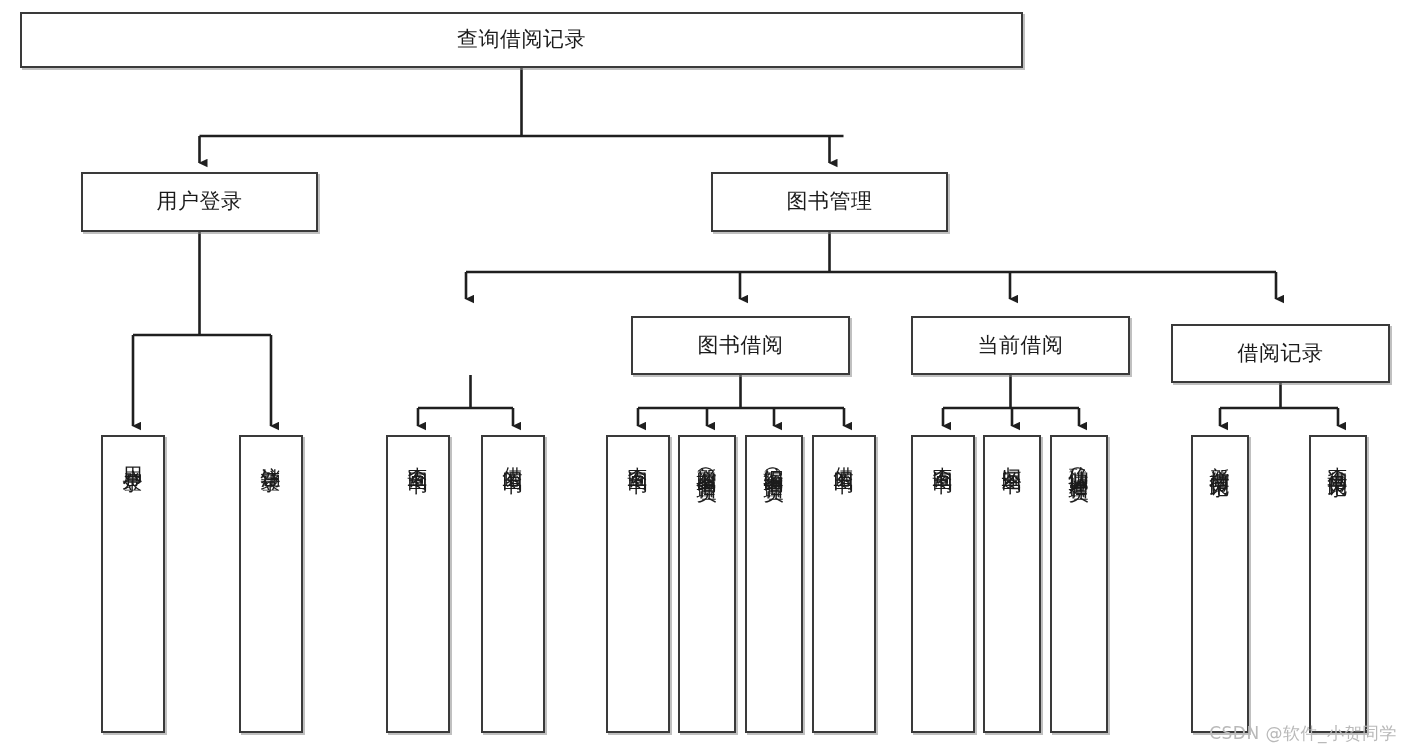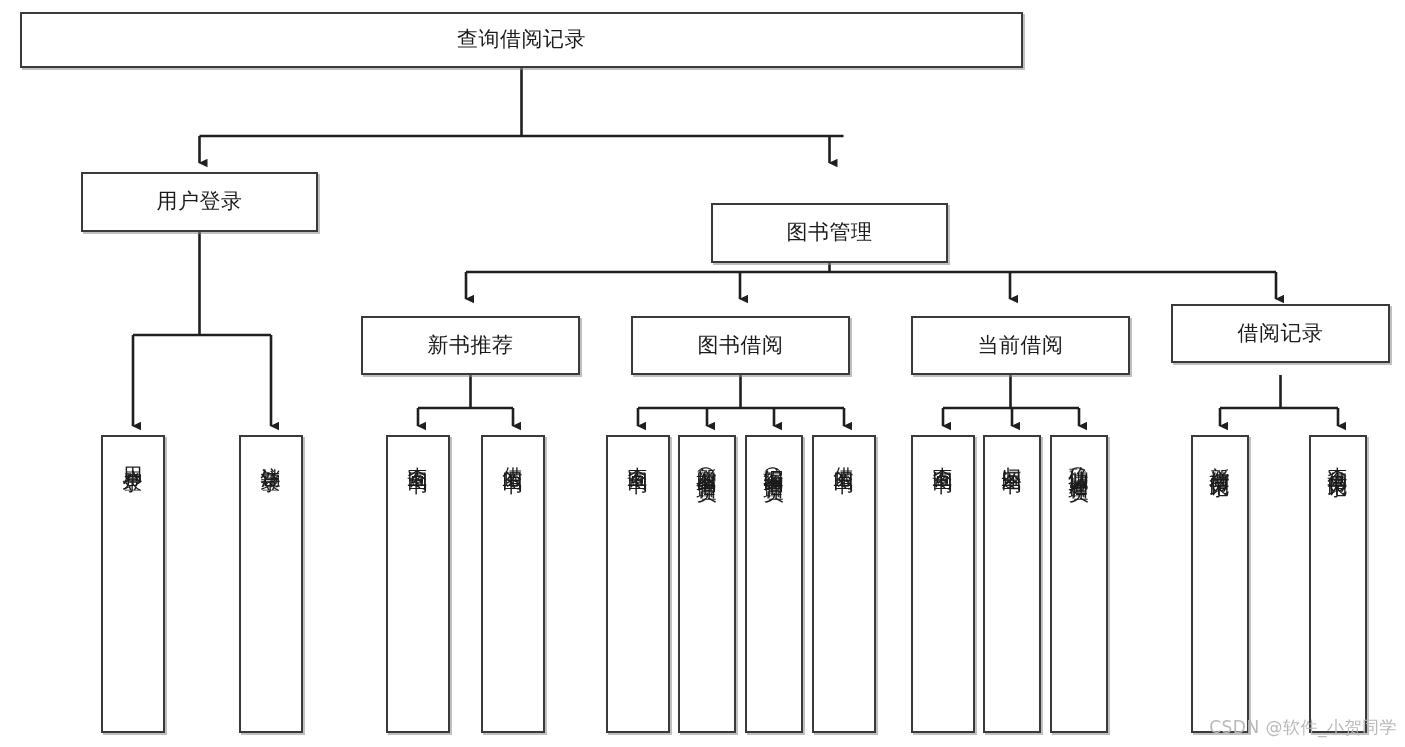--- a/index.html
+++ b/index.html
@@ -54,21 +54,21 @@
     writing-mode: vertical-rl;
     text-orientation: upright;
     font-size: 20px;
     letter-spacing: 2.5px;
     line-height: 1;
     white-space: nowrap;
   }
   #watermark {
     position: absolute;
     right: 8px;
-    bottom: 8px;
+    bottom: 2px;
     font-size: 17px;
     color: #b9b9b9;
     letter-spacing: 0.5px;
     white-space: nowrap;
   }
 </style>
 </head>
 <body>
 
 <div id="canvas">
@@ -124,37 +124,34 @@
   </svg>
 
   <div class="node horiz" style="left:20px;top:12px;width:1003px;height:56px;">
     <span class="label">查询借阅记录</span>
   </div>
 
   <div class="node horiz" style="left:81px;top:172px;width:237px;height:60px;">
     <span class="label">用户登录</span>
   </div>
 
-  <div class="node horiz" style="left:711px;top:172px;width:237px;height:60px;margin-top:31px;">
+  <div class="node horiz" style="left:711px;top:172px;width:237px;height:60px;">
     <span class="label">图书管理</span>
   </div>
 
-  <div class="node horiz" style="left:361px;top:316px;width:219px;height:59px;">
-    <span class="label">新书推荐</span>
-  </div>
 
   <div class="node horiz" style="left:631px;top:316px;width:219px;height:59px;">
     <span class="label">图书借阅</span>
   </div>
 
   <div class="node horiz" style="left:901px;top:316px;width:219px;height:59px;margin-left:10px;">
     <span class="label">当前借阅</span>
   </div>
 
-  <div class="node horiz" style="left:1171px;top:304px;width:219px;height:59px;">
+  <div class="node horiz" style="left:1171px;top:324px;width:219px;height:59px;">
     <span class="label">借阅记录</span>
   </div>
 
   <div class="node vert" style="left:101px;top:435px;width:64px;height:298px;">
     <span class="label">用户登录</span>
   </div>
 
   <div class="node vert" style="left:239px;top:435px;width:64px;height:298px;">
     <span class="label">注销登录</span>
   </div>

